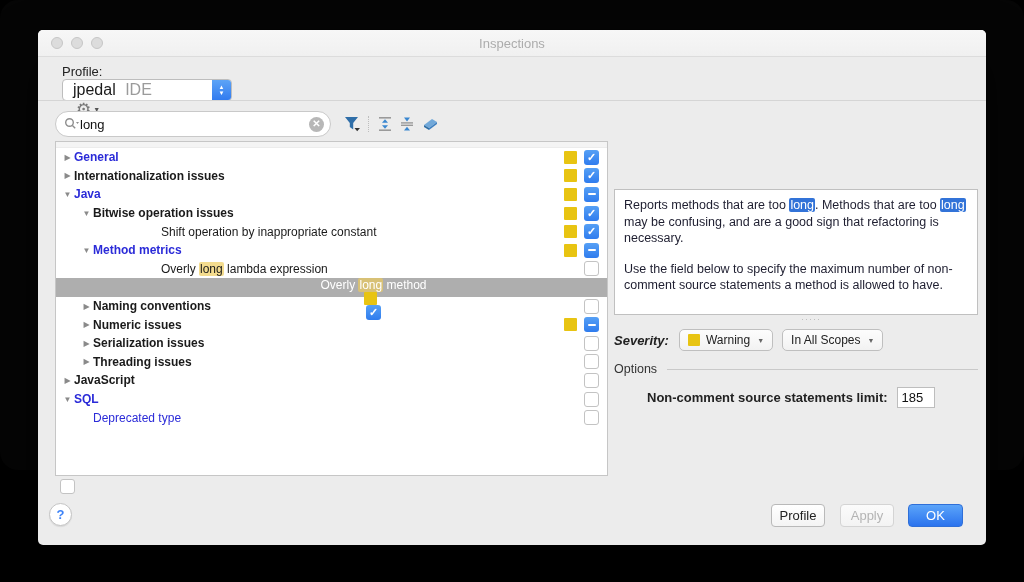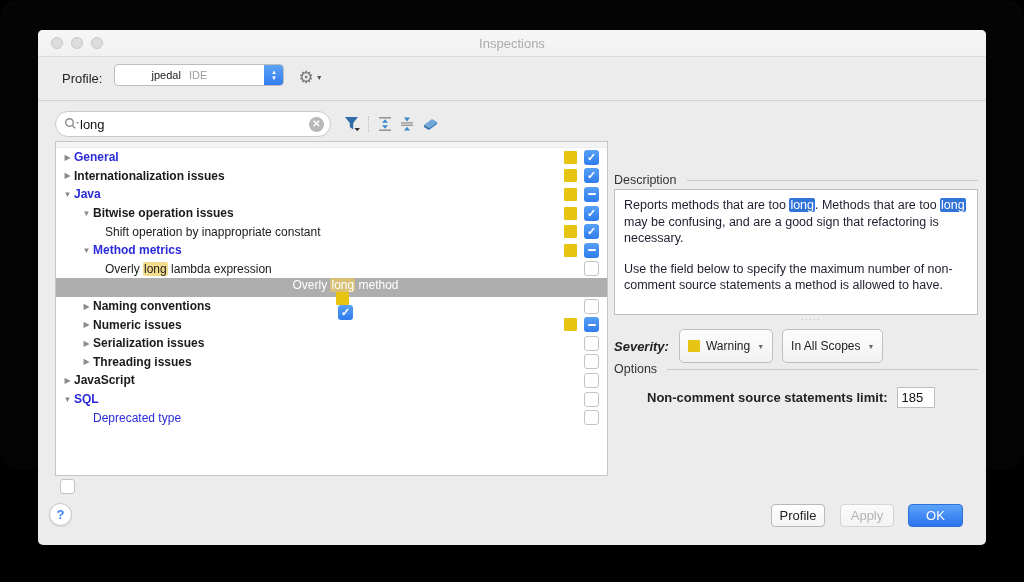--- a/index.html
+++ b/index.html
@@ -14,25 +14,25 @@
   
   .titlebar { position:absolute; left:0; top:0; width:100%; height:27px;
               background:linear-gradient(#f7f7f7,#f0f0f0); border-radius:5px 5px 0 0;
               border-bottom:1px solid #dcdcdc; }
   .traffic { position:absolute; top:7px; left:13px; display:flex; gap:8px; }
   .light { width:12px; height:12px; border-radius:50%; background:#dcdcdc; border:1px solid #c6c6c6; }
   .win-title { position:absolute; top:6px; left:0; width:100%; text-align:center;
                font-size:13px; color:#acacac; }
 
   
-  .profile-row { position:absolute; left:24px; top:34px; display:flex; align-items:flex-end; }
+  .profile-row { position:absolute; left:24px; top:34px; display:flex; align-items:flex-start;flex-direction:column; }
   .profile-label { font-size:13px; color:#222; margin-right:12px; }
   .combo { display:flex; width:170px; height:22px; background:#fff; border:1px solid #bdbdbd;
            border-radius:4px; overflow:hidden; align-items:center; }
-  .combo-text { flex:1; padding-left:24px; font-size:11px; color:#1a1a1a; white-space:nowrap;margin-left:12px; }
+  .combo-text { flex:1; padding-left:10px; font-size:16px; color:#1a1a1a; white-space:nowrap; }
   .combo-suffix { color:#9b9b9b; margin-left:5px; }
   .combo-stepper { width:19px; height:22px; background:linear-gradient(#5fa6f7,#2f79ef);
                    border-radius:0 3px 3px 0; display:flex; flex-direction:column;
                    align-items:center; justify-content:center; color:#fff; }
   .combo-stepper span { font-size:6px; line-height:6px; }
   .gear-wrap { display:flex; align-items:center; margin-left:14px; color:#787878; }
   .gear { font-size:17px; line-height:17px; }
   .mini-arrow { font-size:7px; color:#555; margin-left:2px; }
 
   .top-divider { position:absolute; left:0; top:70px; width:100%; height:1px; background:#d5d5d5; }
@@ -51,21 +51,21 @@
   .vsep { width:1px; height:16px; border-left:1px dotted #bdbdbd; margin:0 5px; }
 
   
   .tree-panel { position:absolute; left:17px; top:111px; width:553px; height:335px;
                 background:#fff; border:1px solid #c6c6c6; overflow:hidden; }
   .tree-scrollstrip { height:6px; background:#f4f4f4; border-bottom:1px solid #ececec; }
   .tree-row { height:18.6px; display:flex; align-items:center; font-size:12px; color:#1a1a1a;
               padding-right:8px; }
   .tree-row.selected { background:#aeaeae; color:#fff;flex-direction:column; }
   .tree-row .arrow { width:13px; text-align:center; font-size:8px; color:#8a8a8a; flex:none; }
-  .lvl0 { padding-left:5px; } .lvl1 { padding-left:24px; } .lvl2 { padding-left:36px; }
+  .lvl0 { padding-left:5px; } .lvl1 { padding-left:24px; } .lvl2 { padding-left:92px; }
   .tree-label { white-space:nowrap; }
   .tree-label.bold { font-weight:bold; }
   .tree-label.blue { color:#2b2bd8; }
   .hlword { background:#f4dc8e; border-radius:2px; padding:0 1px; }
   .selected .hlword { background:#d8c176; color:#fff; }
   .tree-spacer { flex:1; }
   .sev { width:13px; height:13px; background:#e8c412; border-radius:1px; flex:none; margin-right:7px; }
   .sev.hidden { visibility:hidden; }
   .cb { width:15px; height:15px; border-radius:3px; flex:none; display:flex; align-items:center;
         justify-content:center; }
@@ -82,21 +82,21 @@
               border:1px solid #c0c0c0; padding:7px 9px; font-size:12.5px; line-height:1.32;
               color:#1e1e30; overflow:hidden; }
   .desc-box p { margin-bottom:14px; }
   .desc-hl { background:#3273d8; color:#fff; border-radius:2px; padding:0 1px; }
   .desc-grip { position:absolute; left:760px; top:287px; width:26px; height:4px;
                color:#b9b9b9; font-size:9px; line-height:4px; text-align:center; letter-spacing:1px; }
 
   .severity-row { position:absolute; left:576px; top:299px; display:flex; align-items:center; }
   .severity-label { font-size:13px; font-weight:bold; color:#222; margin-right:10px;font-style:italic; }
   .dd { height:22px; background:linear-gradient(#fdfdfd,#f2f2f2); border:1px solid #bfbfbf;
-        border-radius:5px; display:flex; align-items:center; padding:16px 8px; font-size:12px;
+        border-radius:5px; display:flex; align-items:center; padding:4px 8px; font-size:12px;
         color:#222; margin-right:9px; }
   .dd .sev { width:12px; height:12px; margin-right:6px; }
   .dd-arrow { font-size:7px; color:#666; margin-left:7px; }
 
   .options-head { left:576px; top:332px; width:364px; }
   .limit-row { position:absolute; left:609px; top:357px; display:flex; align-items:center; }
   .limit-label { font-size:13px; font-weight:bold; color:#222; margin-right:9px; }
   .limit-field { width:38px; height:21px; border:1px solid #bdbdbd; background:#fff;
                  font-size:13px; color:#111; text-align:left; padding-left:4px;
                  font-family:"Liberation Sans", sans-serif; }
@@ -304,24 +304,20 @@
           <div class="tree-row lvl1">
             <span class="arrow"></span>
             <span class="tree-label blue">Deprecated type</span>
             <span class="tree-spacer"></span>
             <span class="sev hidden"></span>
             <span class="cb unchecked"></span>
           </div>
         </div>
     </div>
 
-    <div class="section-head desc-head">
-      <span>Description</span>
-      <span class="section-line"></span>
-    </div>
     <div class="desc-box" id="desc-box">
         <p><span>Reports methods that are too </span><span class="desc-hl">long</span><span>. Methods that are too </span><span class="desc-hl">long</span><span> may be confusing, and are a good sign that refactoring is necessary.</span></p>
         <p><span>Use the field below to specify the maximum number of non-comment source statements a method is allowed to have.</span></p>
       </div>
     <div class="desc-grip">·····</div>
 
     <div class="severity-row">
       <span class="severity-label">Severity:</span>
       <span class="dd">
         <span class="sev"></span>

